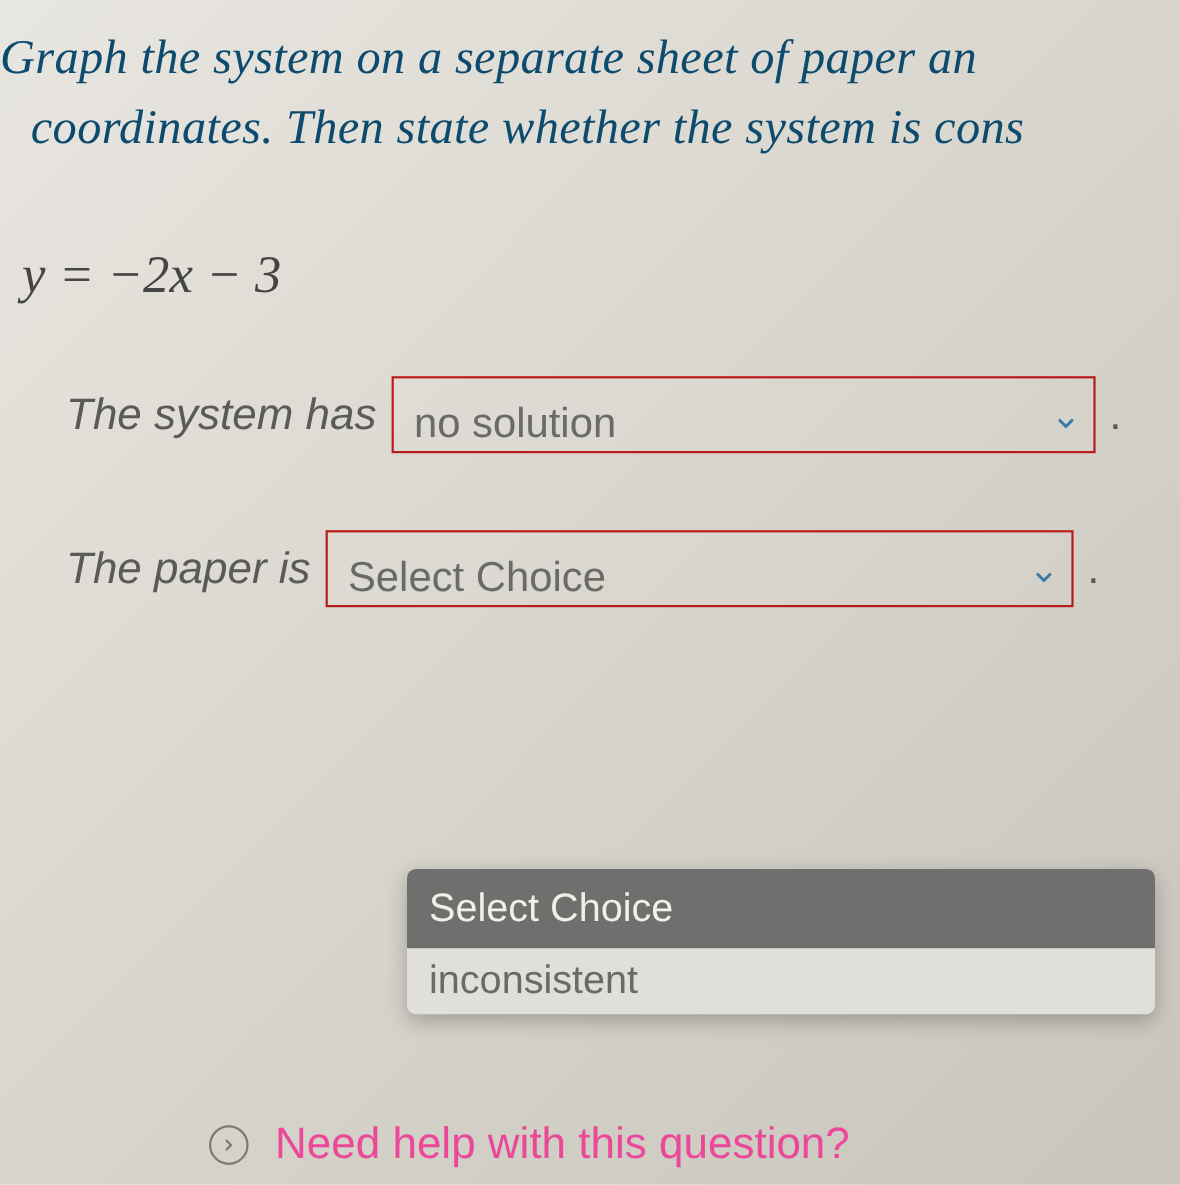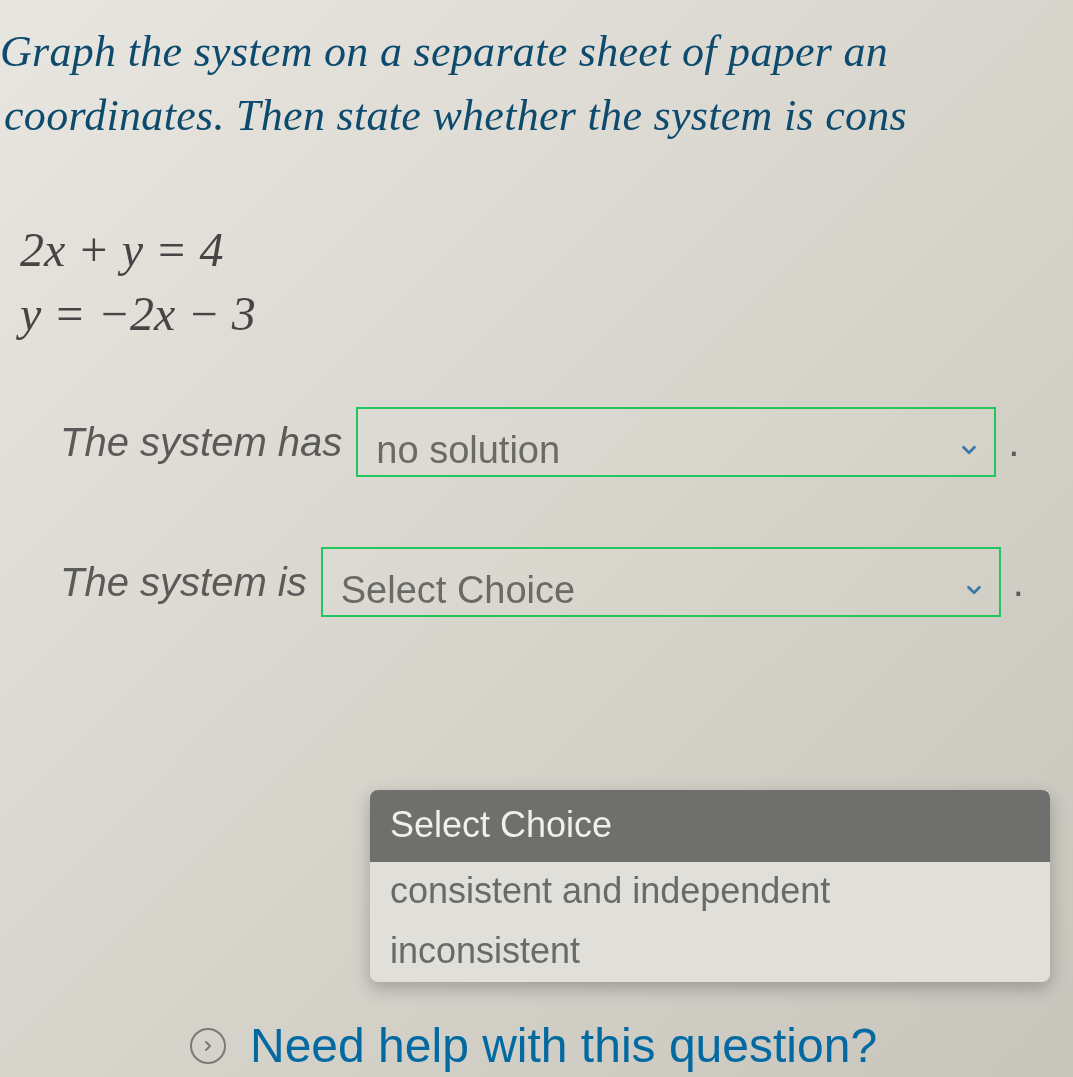--- a/index.html
+++ b/index.html
@@ -14,41 +14,41 @@
   }
   .question-text {
     font-style: italic;
     font-size: 44px;
     color: #0c4a6e;
     line-height: 1.45;
     padding: 20px 0 0 0;
     letter-spacing: 0.3px;
   }
   .question-text .line1 { display: block; }
-  .question-text .line2 { display: block; padding-left: 4px; }
+  .question-text .line2 { display: block; padding-left: 28px; }
   .equations {
     font-family: 'Times New Roman', serif;
     font-style: italic;
     font-size: 48px;
     color: #454545;
     margin: 70px 0 0 20px;
     line-height: 1.35;
   }
   .answer-row {
     display: flex;
     align-items: center;
     margin: 60px 0 0 60px;
     font-size: 40px;
     color: #5a5a58;
     font-family: Helvetica, Arial, sans-serif;
   }
   .answer-row.second { margin-top: 70px; }
   .answer-label { margin-right: 14px; font-style: italic; }
   .select-box {
-    border: 2px solid #22c55e;
+    border: 2px solid #b91c1c;
     background: rgba(255,255,255,0.05);
     height: 70px;
     display: flex;
     align-items: center;
     justify-content: space-between;
     padding: 16px 14px 0 18px;
     font-size: 38px;
     color: #6a6a66;
     min-width: 640px;
     font-family: Helvetica, Arial, sans-serif;
@@ -82,72 +82,70 @@
     padding: 8px 20px 10px;
     cursor: pointer;
   }
   .help-row {
     position: absolute;
     left: 190px;
     top: 1018px;
     display: flex;
     align-items: center;
     font-family: Helvetica, Arial, sans-serif;
-    font-size: 48px;
-    color: #0369a1;
+    font-size: 40px;
+    color: #ec4899;
   }
   .help-icon {
     width: 36px; height: 36px; border: 2px solid #7a7a76; border-radius: 50%;
     display: flex; align-items: center; justify-content: center;
     margin-right: 24px;
   }
   .help-icon svg { width: 16px; height: 16px; display: block; }
 </style>
 </head>
 <body>
 
 <div class="question-text">
   <span class="line1">Graph the system on a separate sheet of paper an</span>
   <span class="line2">coordinates. Then state whether the system is cons</span>
 </div>
 
 <div class="equations">
-  <div>2x + y = 4</div>
   <div>y = −2x − 3</div>
 </div>
 
 <div class="answer-row">
   <span class="answer-label">The system has</span>
   <div class="select-box">
     <span>no solution</span>
     <span class="chevron">
       <svg viewBox="0 0 24 24" fill="none" stroke="#3a7aa8" stroke-width="3" stroke-linecap="round" stroke-linejoin="round">
           <polyline points="6 9 12 15 18 9"></polyline>
         </svg>
     </span>
   </div>
   <span class="period">.</span>
 </div>
 
 <div class="answer-row second">
-  <span class="answer-label">The system is</span>
+  <span class="answer-label">The paper is</span>
   <div class="select-box wide">
     <span>Select Choice</span>
     <span class="chevron">
       <svg viewBox="0 0 24 24" fill="none" stroke="#3a7aa8" stroke-width="3" stroke-linecap="round" stroke-linejoin="round">
           <polyline points="6 9 12 15 18 9"></polyline>
         </svg>
     </span>
   </div>
   <span class="period">.</span>
 </div>
 
 <div class="dropdown">
   <div class="dropdown-header">Select Choice</div>
-  <div class="dropdown-item">consistent and independent</div>
   <div class="dropdown-item">inconsistent</div>
 </div>
 
 <div class="help-row">
   <span class="help-icon">
     <svg viewBox="0 0 24 24" fill="none" stroke="#7a7a76" stroke-width="3" stroke-linecap="round" stroke-linejoin="round">
         <polyline points="9 6 15 12 9 18"></polyline>
       </svg>
   </span>
   <span>Need help with this question?</span>

